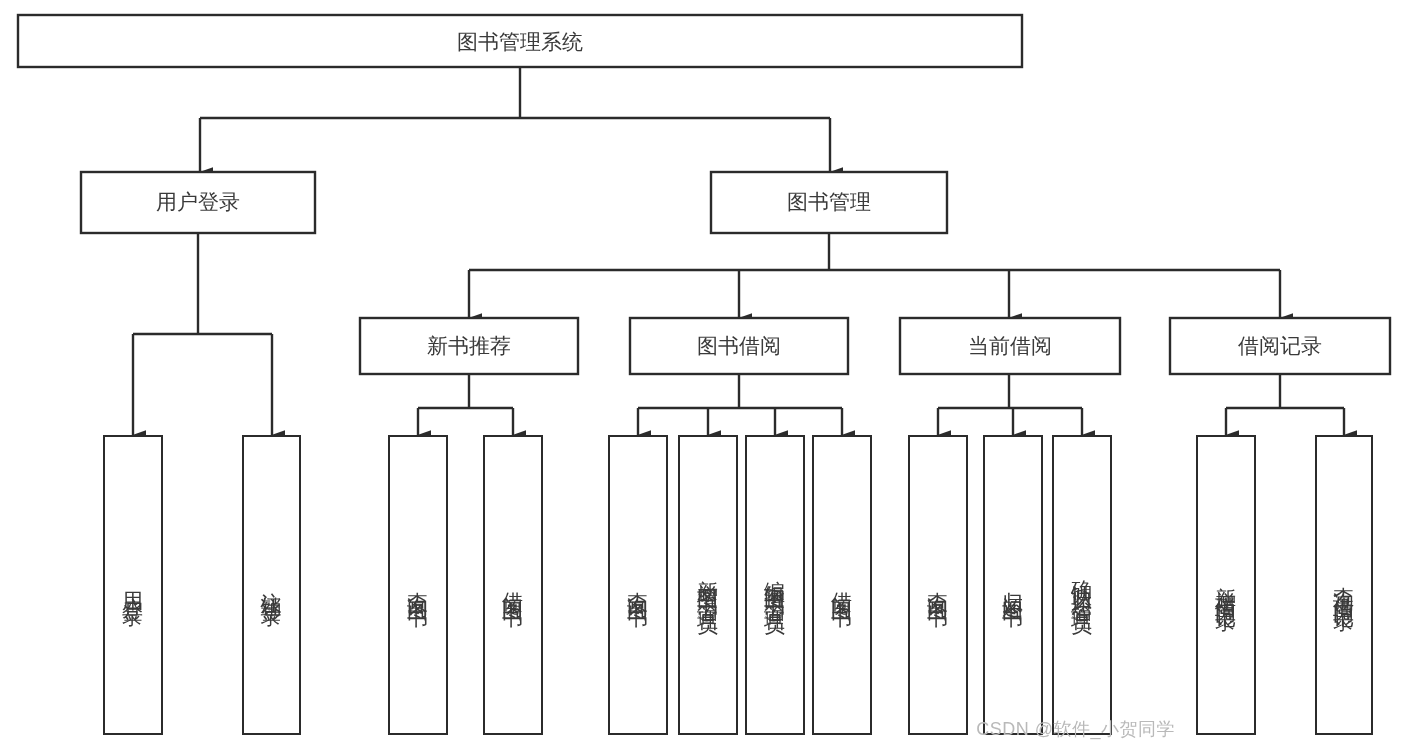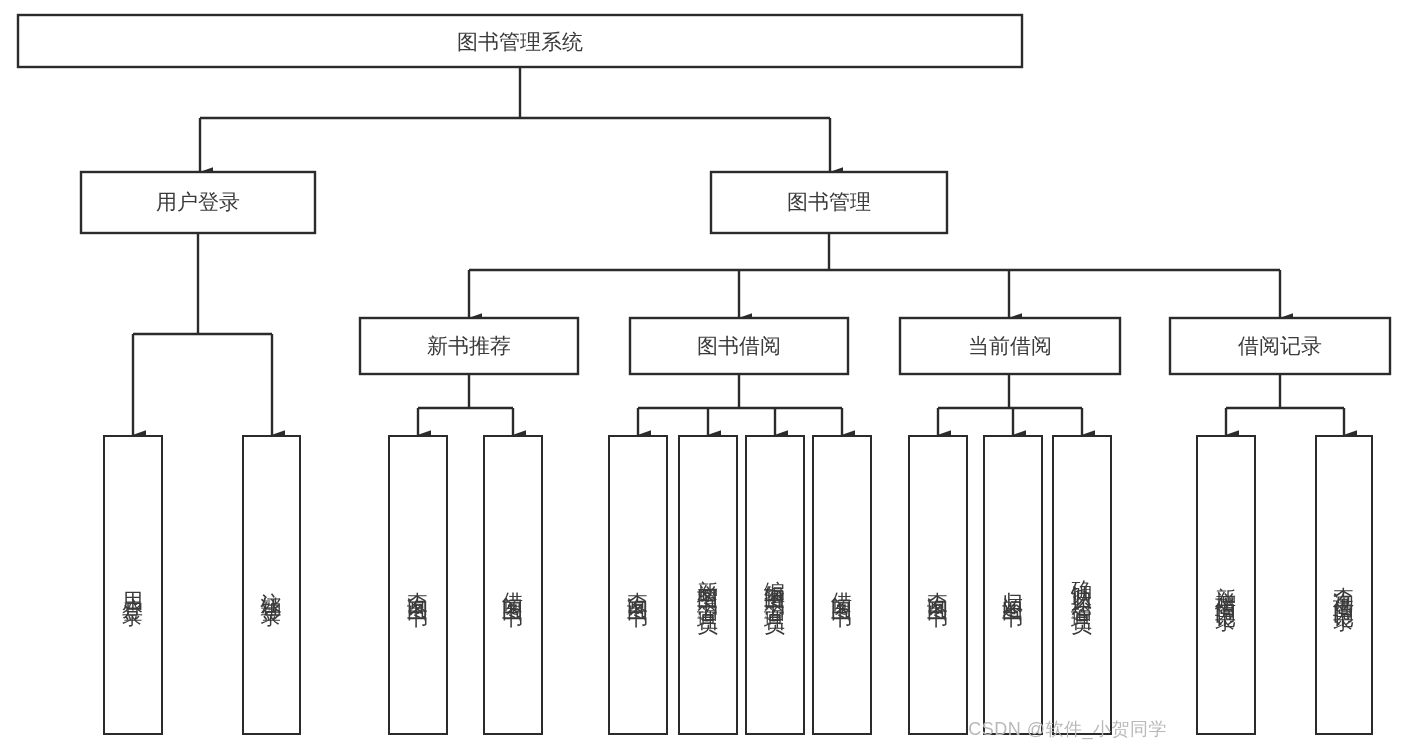--- a/index.html
+++ b/index.html
@@ -65,21 +65,21 @@
     font-family: "Liberation Sans", "DejaVu Sans", sans-serif;
     font-size: 21px;
     color: #3a3a3a;
     line-height: 1.0;
     letter-spacing: 5px;
     white-space: nowrap;
     text-align: center;
   }
   .watermark {
     position: absolute;
-    right: 16px;
+    right: 8px;
     bottom: 6px;
     font-family: "Liberation Sans", "DejaVu Sans", sans-serif;
     font-size: 18px;
     color: #b9b9b9;
     letter-spacing: 0.5px;
     white-space: nowrap;
     pointer-events: none;
   }
 </style>
 </head>

